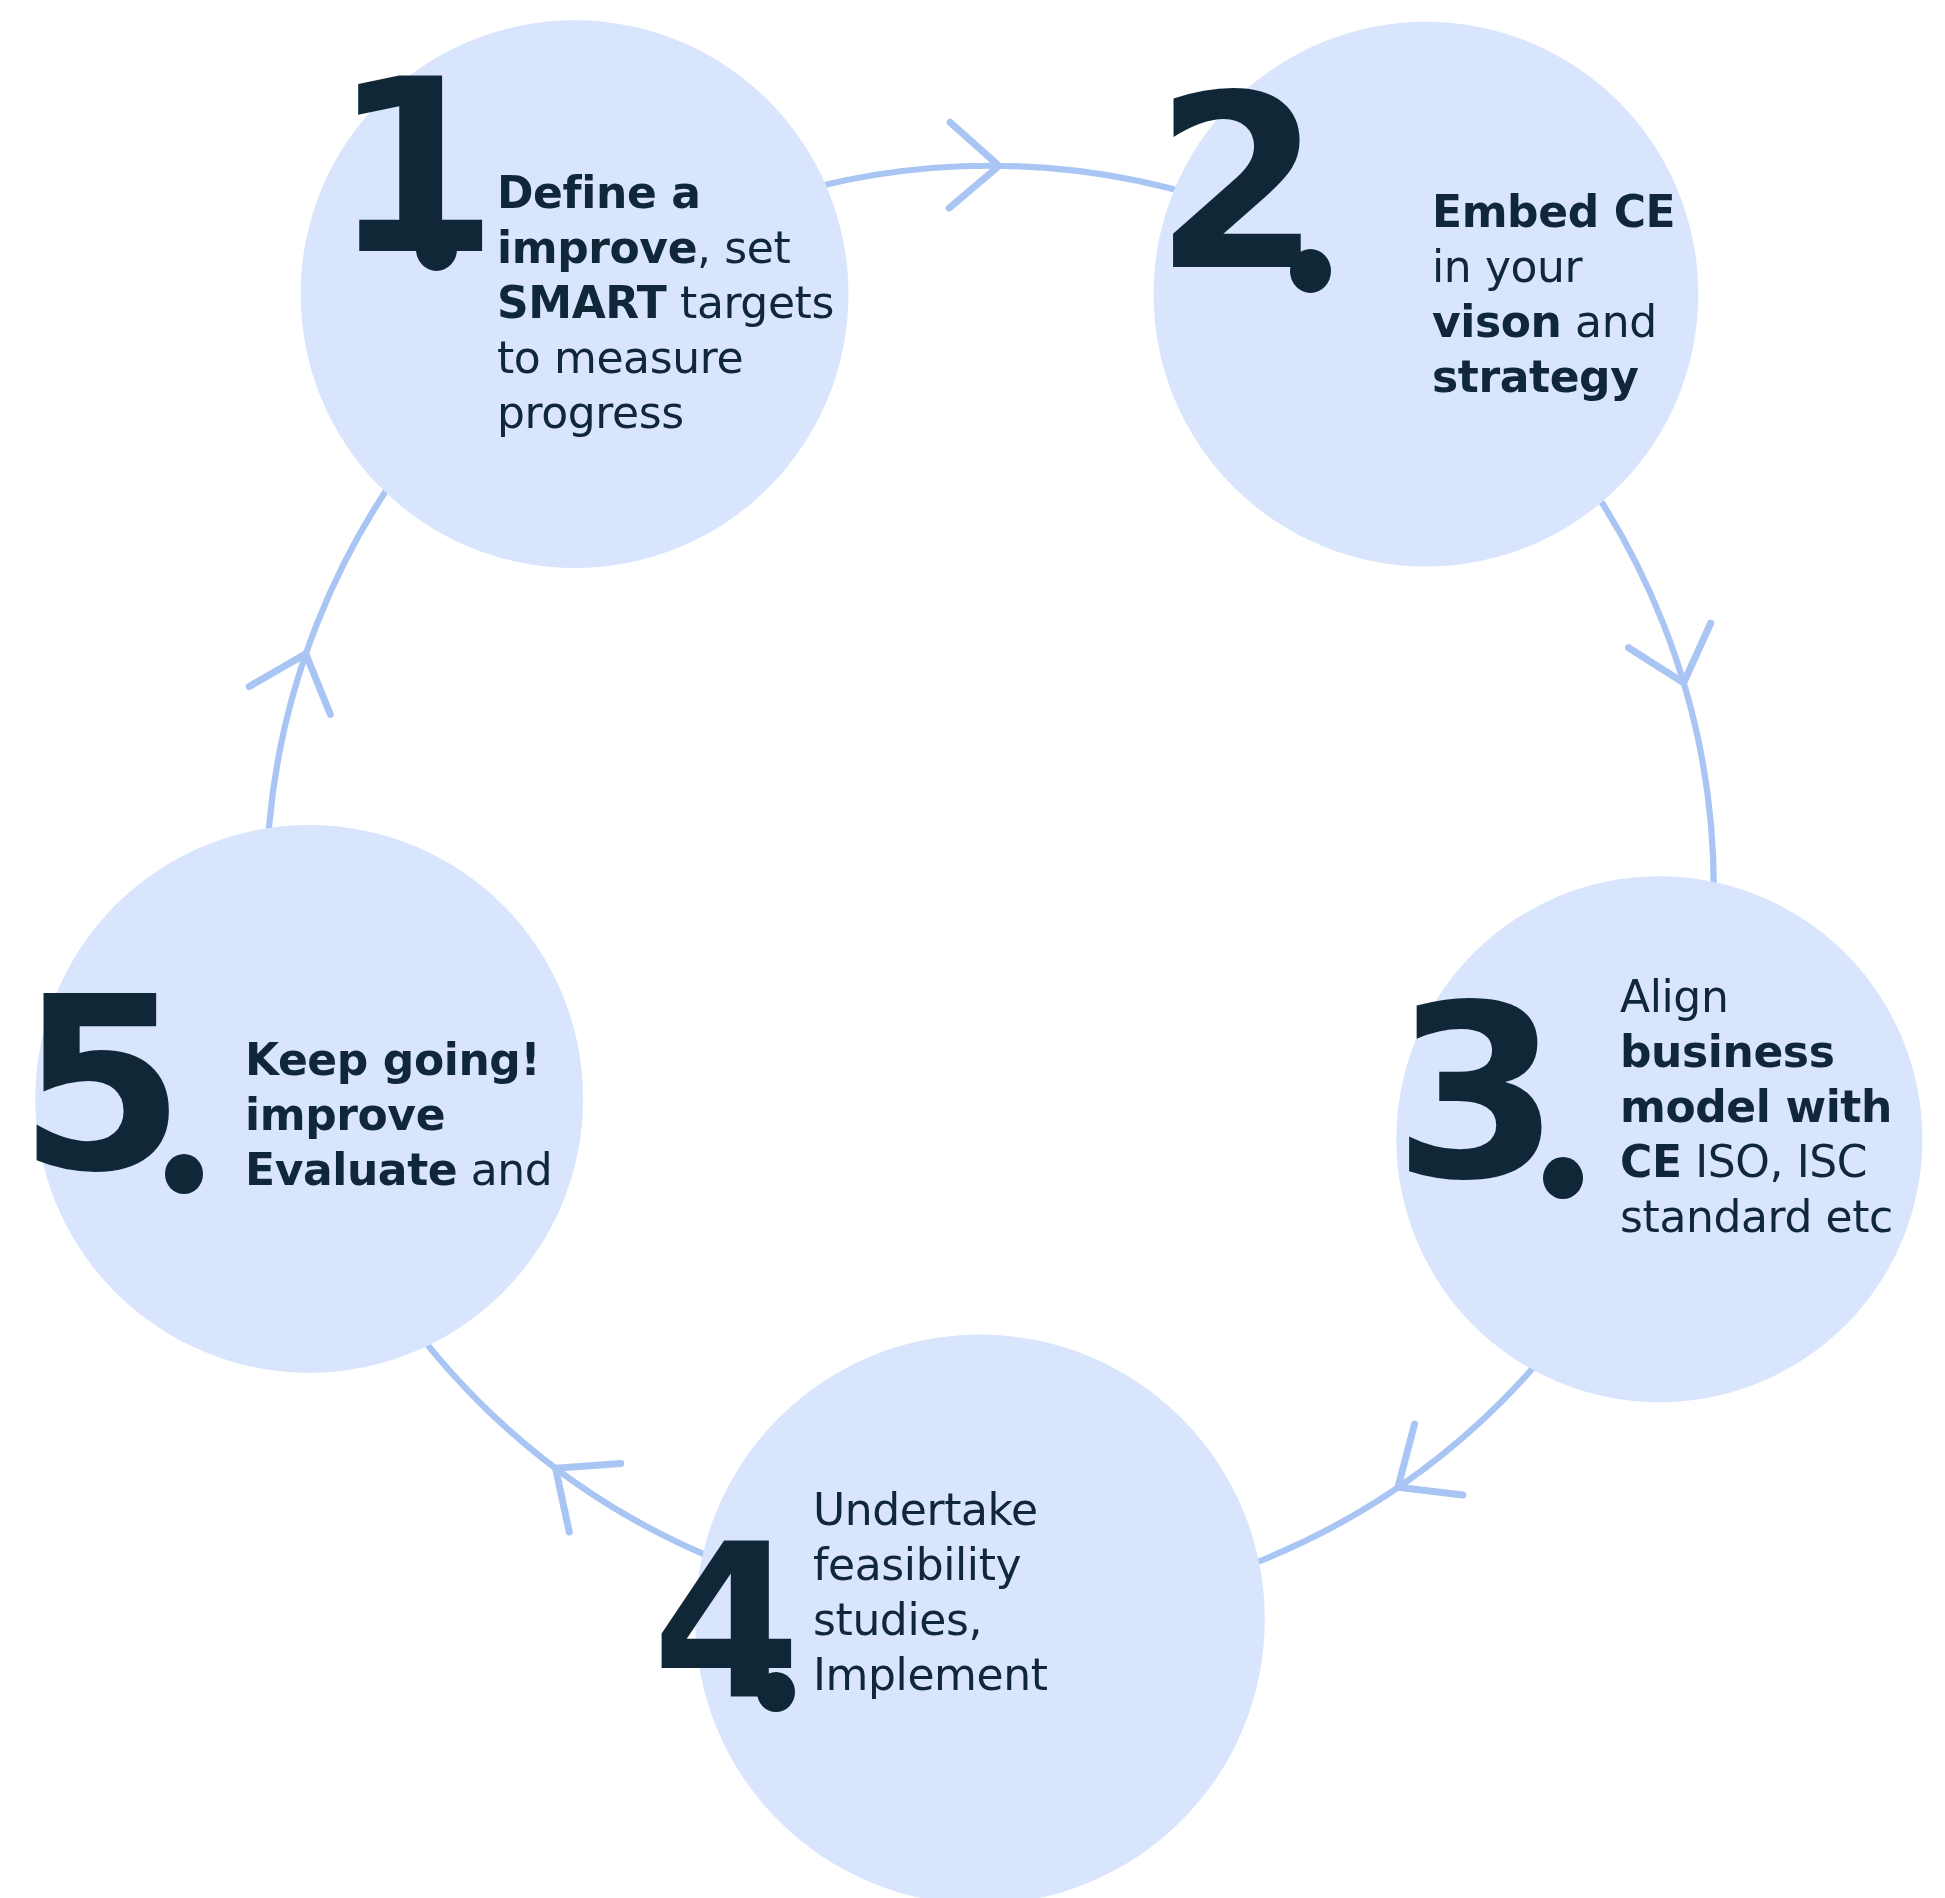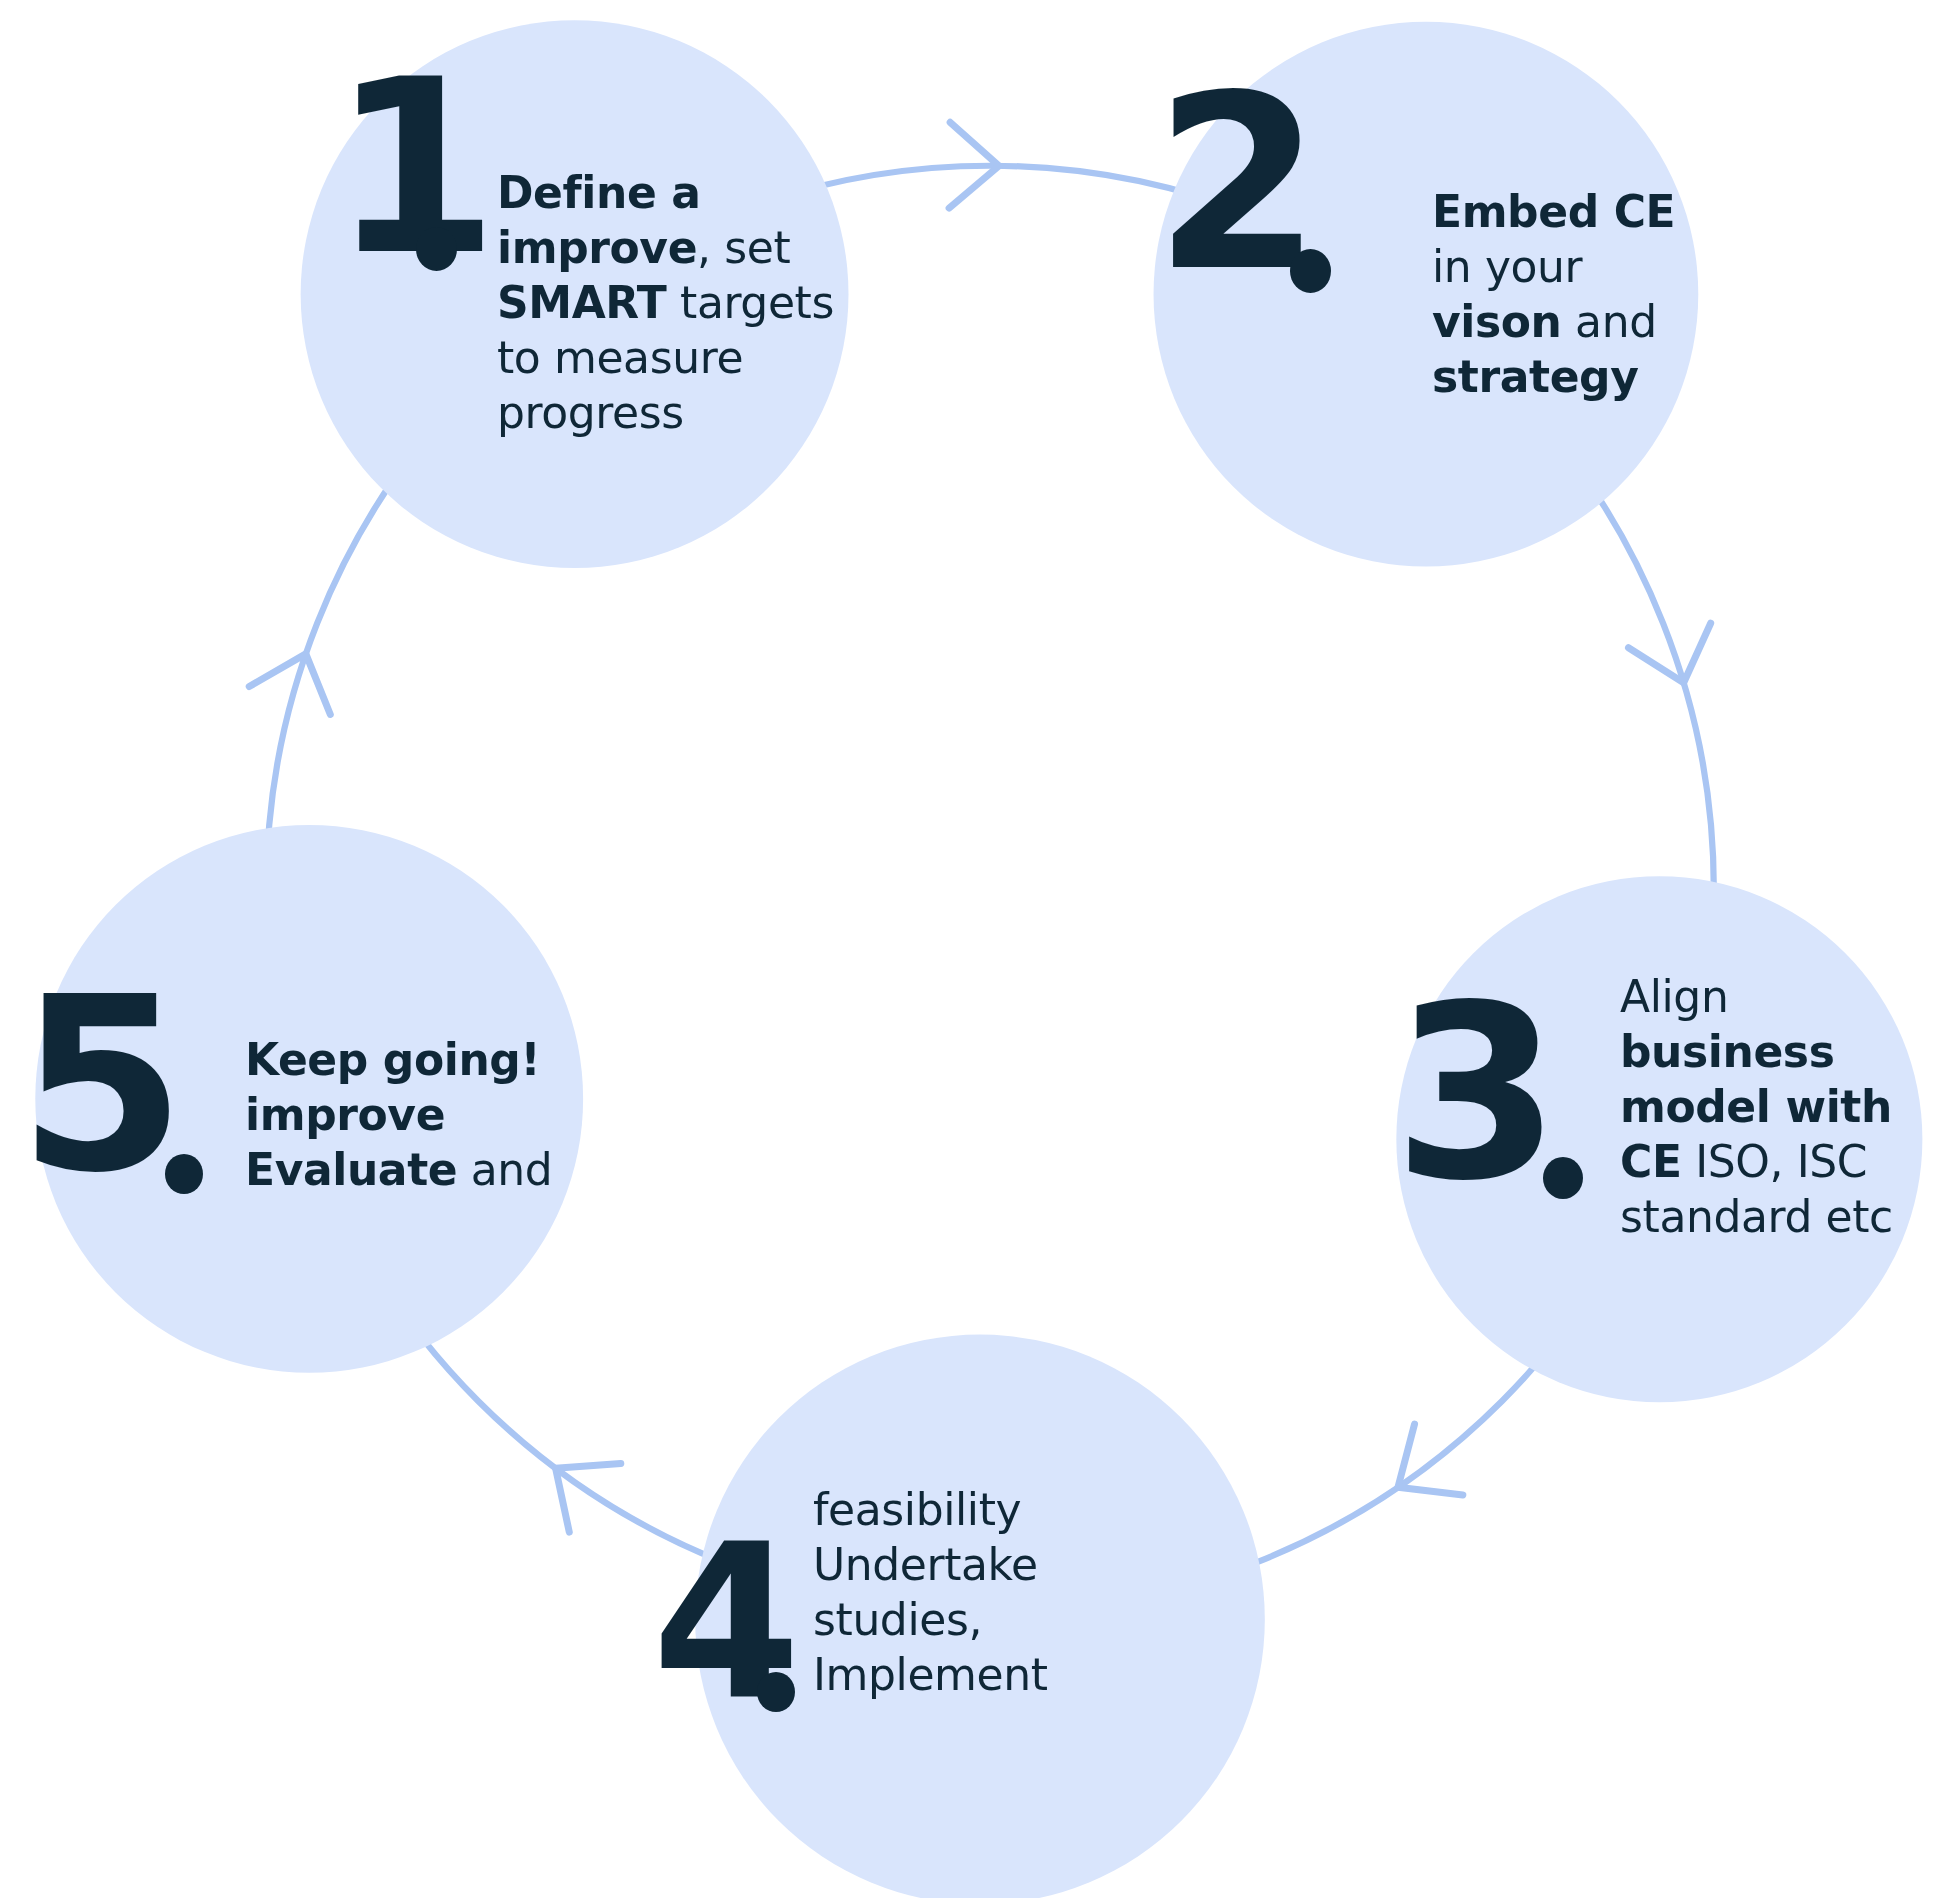--- a/index.html
+++ b/index.html
@@ -74,22 +74,22 @@
       <div class="step-text" style="left: 1620px; top: 969px; color: rgb(15, 39, 55);">
         <span class="text-line"><span class="seg-reg">Align</span></span>
         <span class="text-line"><span class="seg-bold">business</span></span>
         <span class="text-line"><span class="seg-bold">model with</span></span>
         <span class="text-line"><span class="seg-bold">CE</span><span class="seg-reg"> ISO, ISC</span></span>
         <span class="text-line"><span class="seg-reg">standard etc</span></span>
       </div>
       <div class="step-number" style="left: 652px; top: 1515px; font-size: 214px; color: rgb(15, 39, 55);">4</div>
       <div class="step-dot" title="." style="left: 757px; top: 1672px; width: 38px; height: 40px; background: rgb(15, 39, 55);"></div>
       <div class="step-text" style="left: 813px; top: 1482px; color: rgb(15, 39, 55);">
+        <span class="text-line"><span class="seg-reg">Undertake</span></span>
         <span class="text-line"><span class="seg-reg">feasibility</span></span>
-        <span class="text-line"><span class="seg-reg">Undertake</span></span>
         <span class="text-line"><span class="seg-reg">studies,</span></span>
         <span class="text-line"><span class="seg-reg">Implement</span></span>
       </div>
       <div class="step-number" style="left: 18px; top: 965px; font-size: 241px; color: rgb(15, 39, 55);">5</div>
       <div class="step-dot" title="." style="left: 165px; top: 1154px; width: 38px; height: 40px; background: rgb(15, 39, 55);"></div>
       <div class="step-text" style="left: 245px; top: 1032px; color: rgb(15, 39, 55);">
         <span class="text-line"><span class="seg-bold">Keep going!</span></span>
         <span class="text-line"><span class="seg-bold">improve</span></span>
         <span class="text-line"><span class="seg-bold">Evaluate</span><span class="seg-reg"> and</span></span>
       </div>

